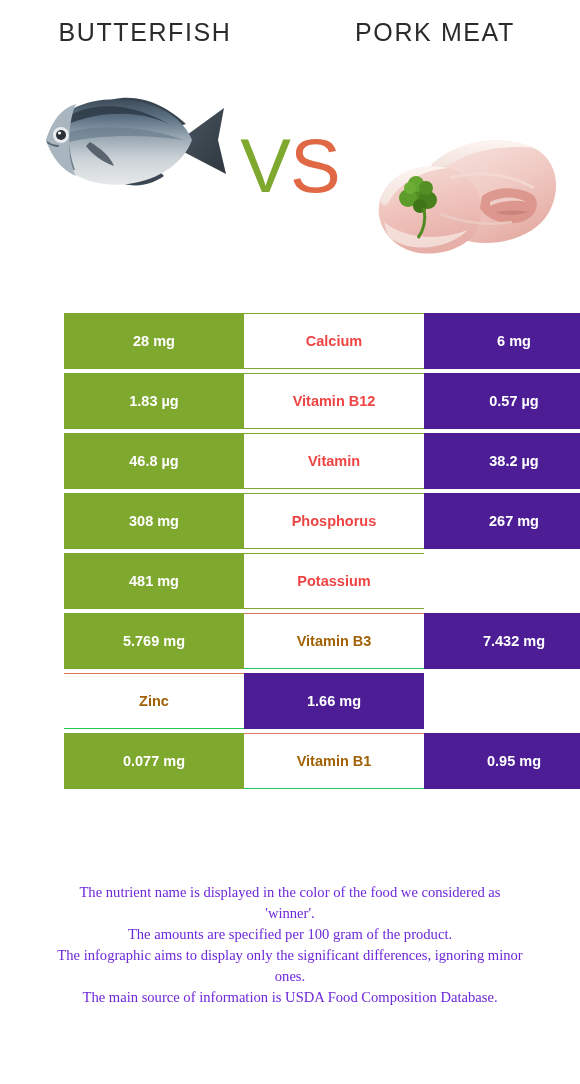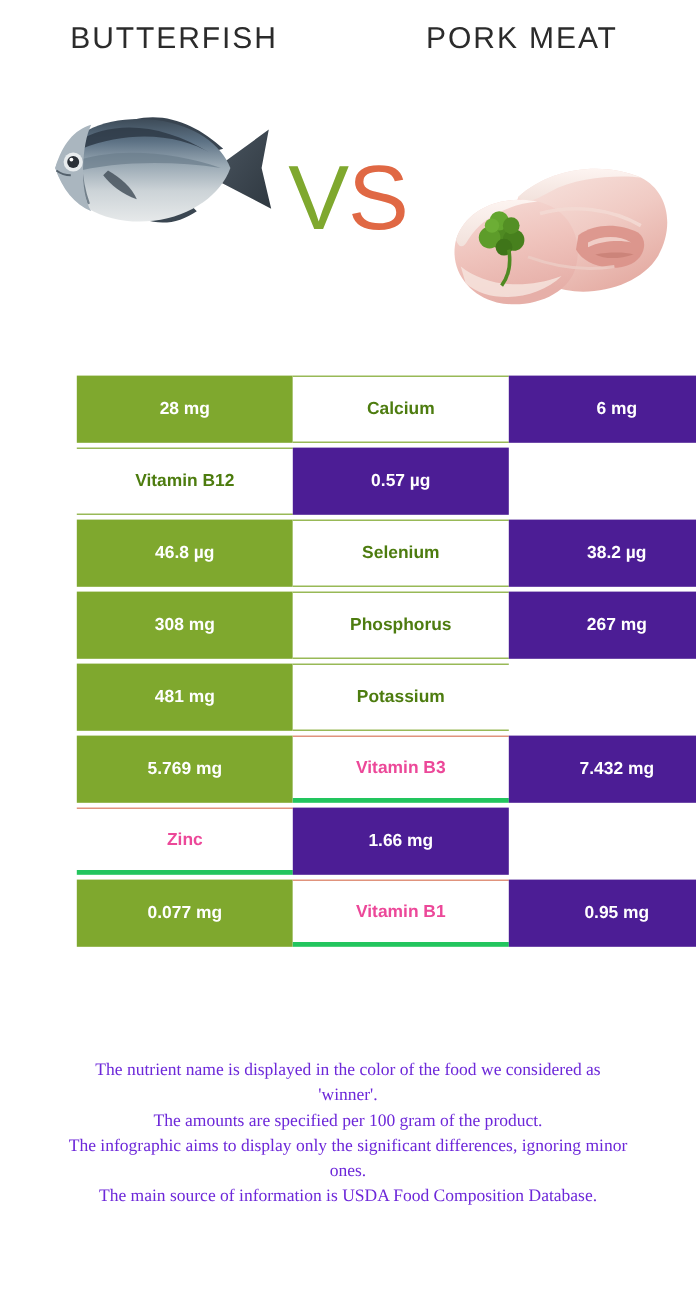--- a/index.html
+++ b/index.html
@@ -79,22 +79,22 @@
     width: 180px;
     background: #7fa82e;
     color: #ffffff;
   }
   .cell-mid {
     width: 180px;
     background: #ffffff;
     font-weight: 700;
     font-size: 14.5px;
   }
-  .cell-mid.win-left  { color: #4d7c0f; border-top: 1px solid #7fa82e; border-bottom: 1px solid #7fa82e; }
-  .cell-mid.win-right { color: #ec4899; border-top: 1px solid #d9795c; border-bottom: 4px solid #22c55e; }
+  .cell-mid.win-left  { color: #ef4444; border-top: 1px solid #7fa82e; border-bottom: 1px solid #7fa82e; }
+  .cell-mid.win-right { color: #a16207; border-top: 1px solid #d9795c; border-bottom: 1px solid #22c55e; }
   .cell-right {
     width: 180px;
     background: #4c1d95;
     color: #ffffff;
   }
 
   
   .footer {
     position: absolute;
     left: 20px;
@@ -208,26 +208,27 @@
 </div>
 
 <div class="table">
 
 <div class="row">
       <div class="cell cell-left">28 mg</div>
       <div class="cell cell-mid win-left">Calcium</div>
       <div class="cell cell-right">6 mg</div>
     </div>
     <div class="row">
+      <div class="cell cell-left">1.83 µg</div>
       <div class="cell cell-mid win-left">Vitamin B12</div>
       <div class="cell cell-right">0.57 µg</div>
     </div>
     <div class="row">
       <div class="cell cell-left">46.8 µg</div>
-      <div class="cell cell-mid win-left">Selenium</div>
+      <div class="cell cell-mid win-left">Vitamin</div>
       <div class="cell cell-right">38.2 µg</div>
     </div>
     <div class="row">
       <div class="cell cell-left">308 mg</div>
       <div class="cell cell-mid win-left">Phosphorus</div>
       <div class="cell cell-right">267 mg</div>
     </div>
     <div class="row">
       <div class="cell cell-left">481 mg</div>
       <div class="cell cell-mid win-left">Potassium</div>

